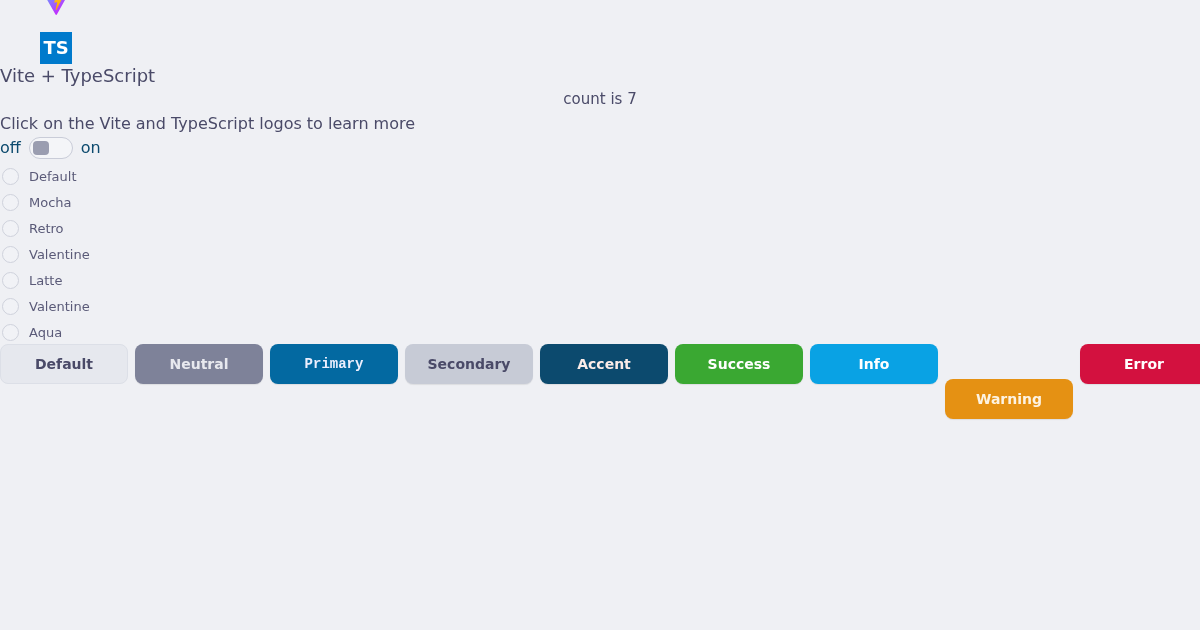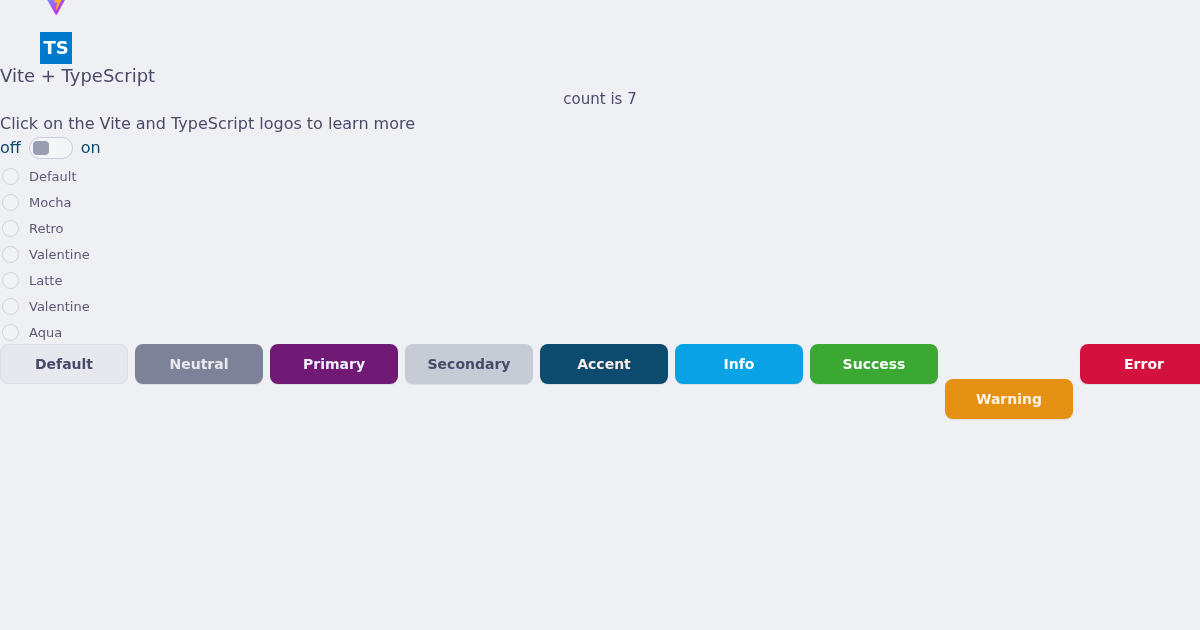--- a/index.html
+++ b/index.html
@@ -184,21 +184,21 @@
     white-space: nowrap;
     box-shadow: 0 1px 1px rgba(0,0,0,0.08);
   }
   .btn-default {
     background: #e6e8ee;
     color: #4a4a68;
     border: 1px solid #dcdfe7;
     box-shadow: none;
   }
   .btn-neutral   { background: #7e8299; color: #e8e9ef; }
-  .btn-primary   { background: #701a75; color: #eceffe; }
+  .btn-primary   { background: #0369a1; color: #eceffe; font-family: Liberation Mono, monospace; }
   .btn-secondary { background: #c7cbd6; color: #4a4a68; }
   .btn-accent    { background: #0c4a6e; color: #fbece8; }
   .btn-info      { background: #09a2e4; color: #ffffff; }
   .btn-success   { background: #3aa832; color: #ffffff; }
   .btn-warning   { background: #e59113; color: #fdf3e2; margin-top: 35px; }
   .btn-error     { background: #d3113f; color: #ffffff; }
 </style>
 </head>
 <body>
 
@@ -269,17 +269,17 @@
       <span class="radio-text">Aqua</span>
     </label>
   </div>
 
 <div id="button-row">
     <button class="btn btn-default">Default</button>
     <button class="btn btn-neutral">Neutral</button>
     <button class="btn btn-primary">Primary</button>
     <button class="btn btn-secondary">Secondary</button>
     <button class="btn btn-accent">Accent</button>
+    <button class="btn btn-success">Success</button>
     <button class="btn btn-info">Info</button>
-    <button class="btn btn-success">Success</button>
     <button class="btn btn-warning">Warning</button>
     <button class="btn btn-error">Error</button>
   </div>
 
 </body></html>

